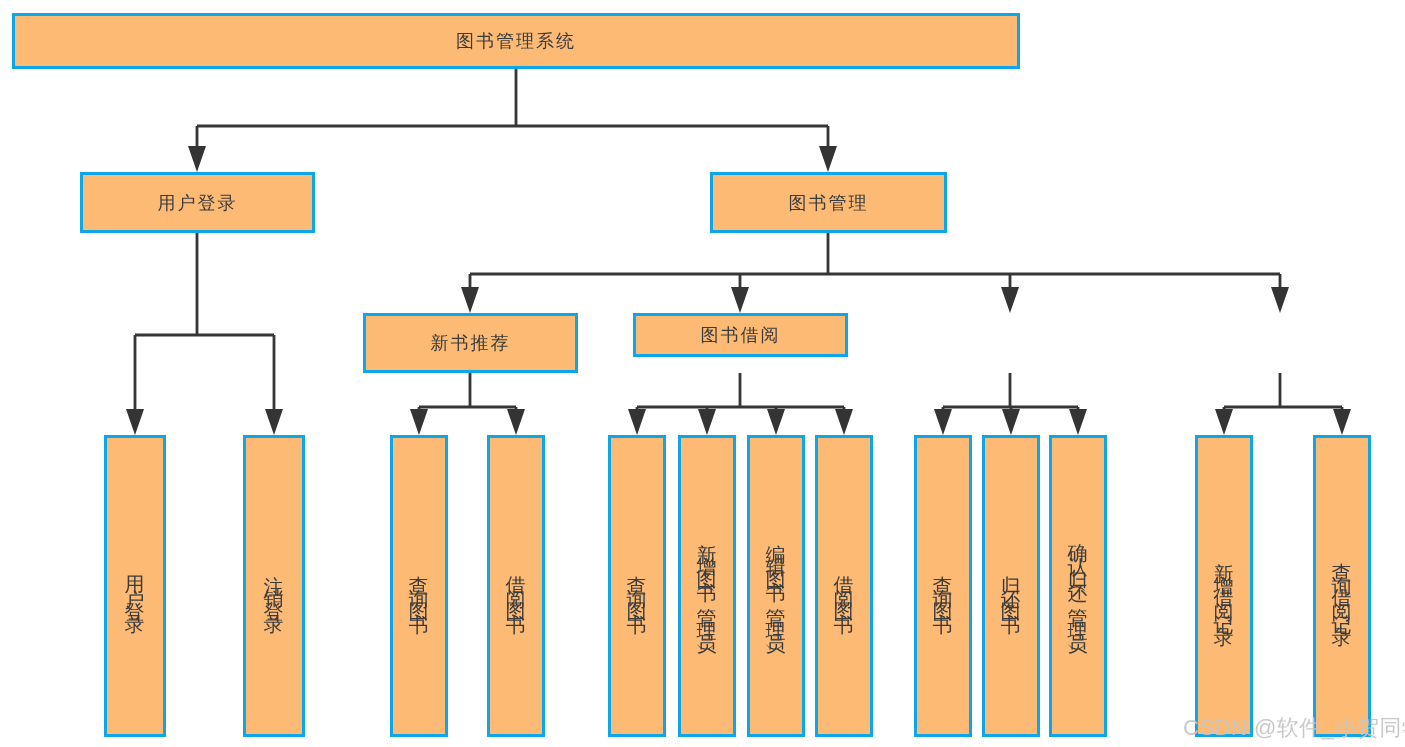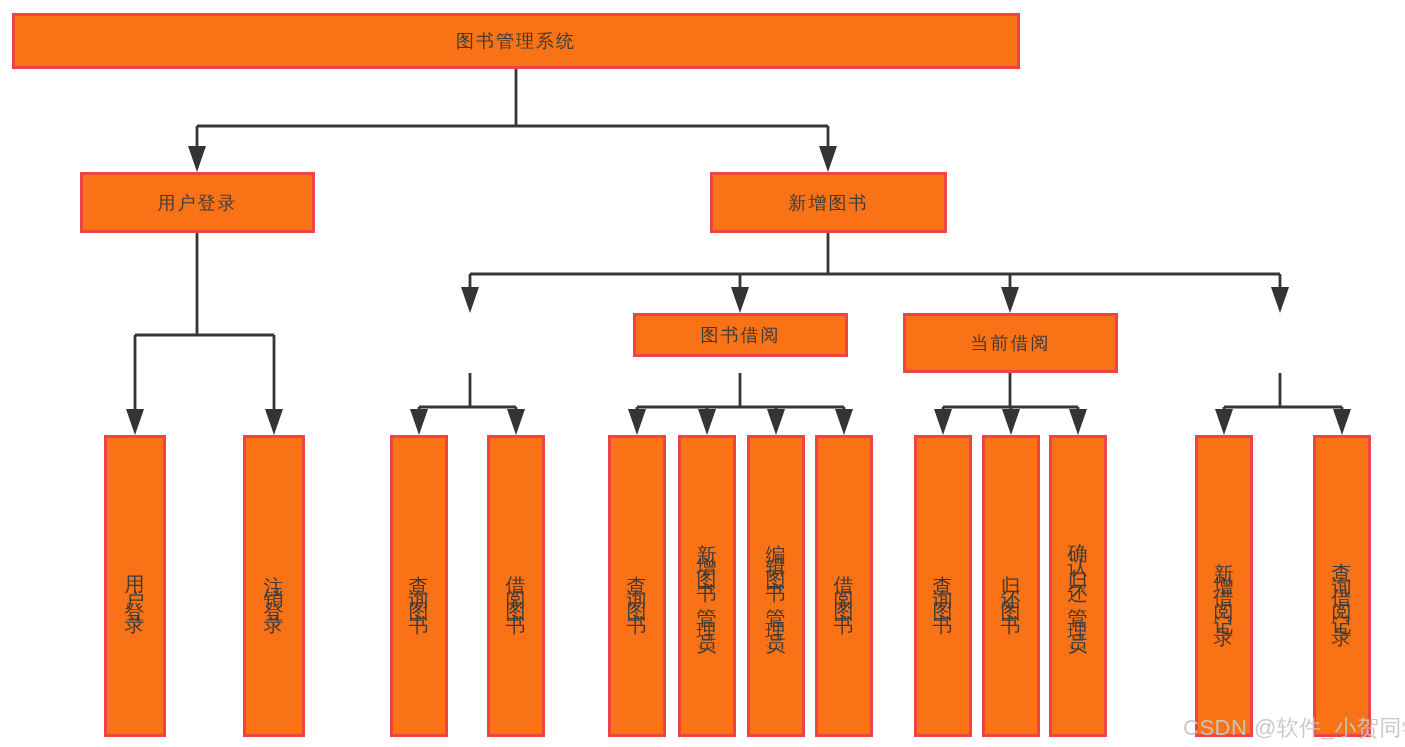--- a/index.html
+++ b/index.html
@@ -11,22 +11,22 @@
     overflow: hidden;
     font-family: "Liberation Sans", sans-serif;
     color: #3b3b3b;
   }
   svg.wires { position: absolute; left: 0; top: 0; z-index: 1; }
   svg.wires path { stroke: #363636; stroke-width: 2.8; fill: none; }
   svg.wires polygon { fill: #343434; stroke: none; }
   .node {
     position: absolute;
     box-sizing: border-box;
-    background: #f97316;
-    border: 3px solid #ef4444;
+    background: #fdba74;
+    border: 3px solid #0ea5e9;
     z-index: 2;
   }
   .h {
     display: flex;
     align-items: center;
     justify-content: center;
     font-size: 18px;
     letter-spacing: 2px;
     white-space: nowrap;
   }
@@ -86,24 +86,24 @@
     <polygon points="1069,409 1087,409 1078,435"></polygon>
 
     <path d="M1280,373 V407 M1224,407 H1342 M1224,407 V412 M1342,407 V412"></path>
     <polygon points="1215,409 1233,409 1224,435"></polygon>
     <polygon points="1333,409 1351,409 1342,435"></polygon>
   </svg>
 
   <div class="node h" style="left:12px; top:13px; width:1008px; height:56px">图书管理系统</div>
 
   <div class="node h" style="left:80px; top:172px; width:235px; height:61px">用户登录</div>
-  <div class="node h" style="left:710px; top:172px; width:237px; height:61px">新增图书</div>
+  <div class="node h" style="left:710px; top:172px; width:237px; height:61px">图书管理</div>
 
+  <div class="node h" style="left:363px; top:313px; width:215px; height:60px">新书推荐</div>
   <div class="node h" style="left:633px; top:313px; width:215px; height:44px">图书借阅</div>
-  <div class="node h" style="left:903px; top:313px; width:215px; height:60px">当前借阅</div>
 
   <div class="node v wide" style="left:104px; top:435px; width:62px; height:302px">用户登录</div>
   <div class="node v wide" style="left:243px; top:435px; width:62px; height:302px">注销登录</div>
 
   <div class="node v" style="left:390px; top:435px; width:58px; height:302px">查询图书</div>
   <div class="node v" style="left:487px; top:435px; width:58px; height:302px">借阅图书</div>
 
   <div class="node v" style="left:608px; top:435px; width:58px; height:302px">查询图书</div>
   <div class="node v" style="left:678px; top:435px; width:58px; height:302px">新增图书（管理员）</div>
   <div class="node v" style="left:747px; top:435px; width:58px; height:302px">编辑图书（管理员）</div>

